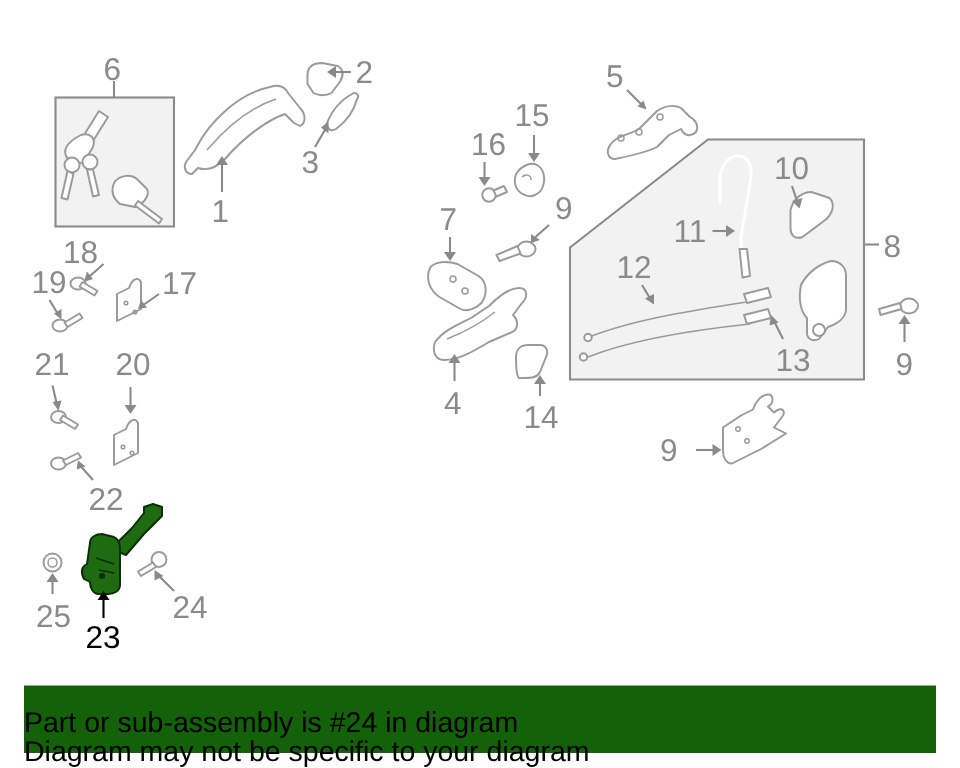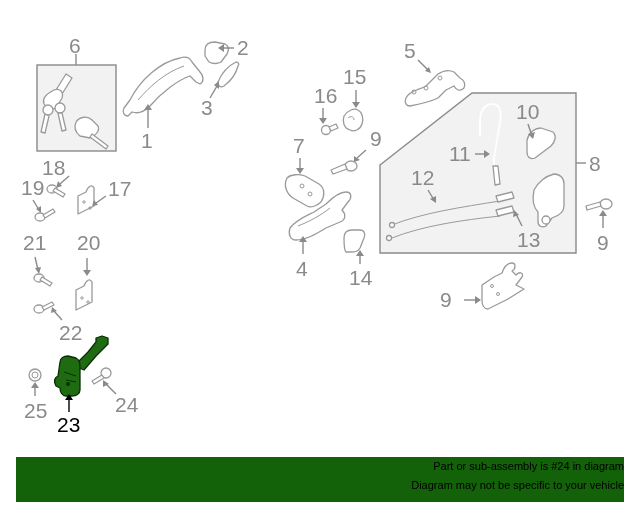--- a/index.html
+++ b/index.html
@@ -7,21 +7,21 @@
   #diagram { position: absolute; left: 0; top: 0; width: 640px; height: 512px; }
   .callout { font-family: "Liberation Sans", sans-serif; font-size: 21px; fill: #8a8a8a; }
   .callout.hl { fill: #000000; }
   .part { fill: #ffffff; stroke: #9a9a9a; stroke-width: 1.3; stroke-linejoin: round; }
   .part-detail { fill: none; stroke: #9a9a9a; stroke-width: 1; }
   .leader { stroke: #8a8a8a; stroke-width: 1.4; fill: none; }
   .leader.hl { stroke: #000; }
   .panel { fill: #f2f2f2; stroke: #8a8a8a; stroke-width: 1.4; }
   .hl-part { fill: #1f6b12; stroke: #0a2f05; stroke-width: 1.3; stroke-linejoin: round; }
   .hl-detail { fill: none; stroke: #0a2f05; stroke-width: 1; }
-  #banner { position: absolute; left: 16px; top: 457px; width: 608px; height: 45px; background: #136108; color: #000; text-align: right; font-family: "Liberation Sans", sans-serif; font-size: 11px; line-height: 19px; padding-top: 0; box-sizing: border-box; }
+  #banner { position: absolute; left: 16px; top: 457px; width: 608px; height: 45px; background: #136108; color: #000; text-align: left; font-family: "Liberation Sans", sans-serif; font-size: 19px; line-height: 19px; padding-top: 16px; box-sizing: border-box; }
   #banner div { white-space: nowrap; }
 </style>
 </head>
 <body>
 
 <svg id="diagram" viewBox="0 0 640 512" xmlns="http://www.w3.org/2000/svg">
 
   <g>
     <rect class="panel" x="37" y="65" width="79" height="86"></rect>
     <line class="leader" x1="76" y1="54" x2="76" y2="65"></line>
@@ -244,14 +244,14 @@
     <circle class="part" cx="35" cy="375" r="6"></circle>
     <circle class="part-detail" cx="35" cy="375" r="3"></circle>
   </g>
   <line class="leader" x1="35" y1="396" x2="35" y2="386"></line>
   <polygon points="31,388 35,382 39,388" fill="#8a8a8a"></polygon>
   <text class="callout" x="24" y="418">25</text>
 </svg>
 
 <div id="banner">
   <div>Part or sub-assembly is #24 in diagram</div>
-  <div>Diagram may not be specific to your vehicle</div>
+  <div>Diagram may not be specific to your diagram</div>
 </div>
 
 </body></html>

